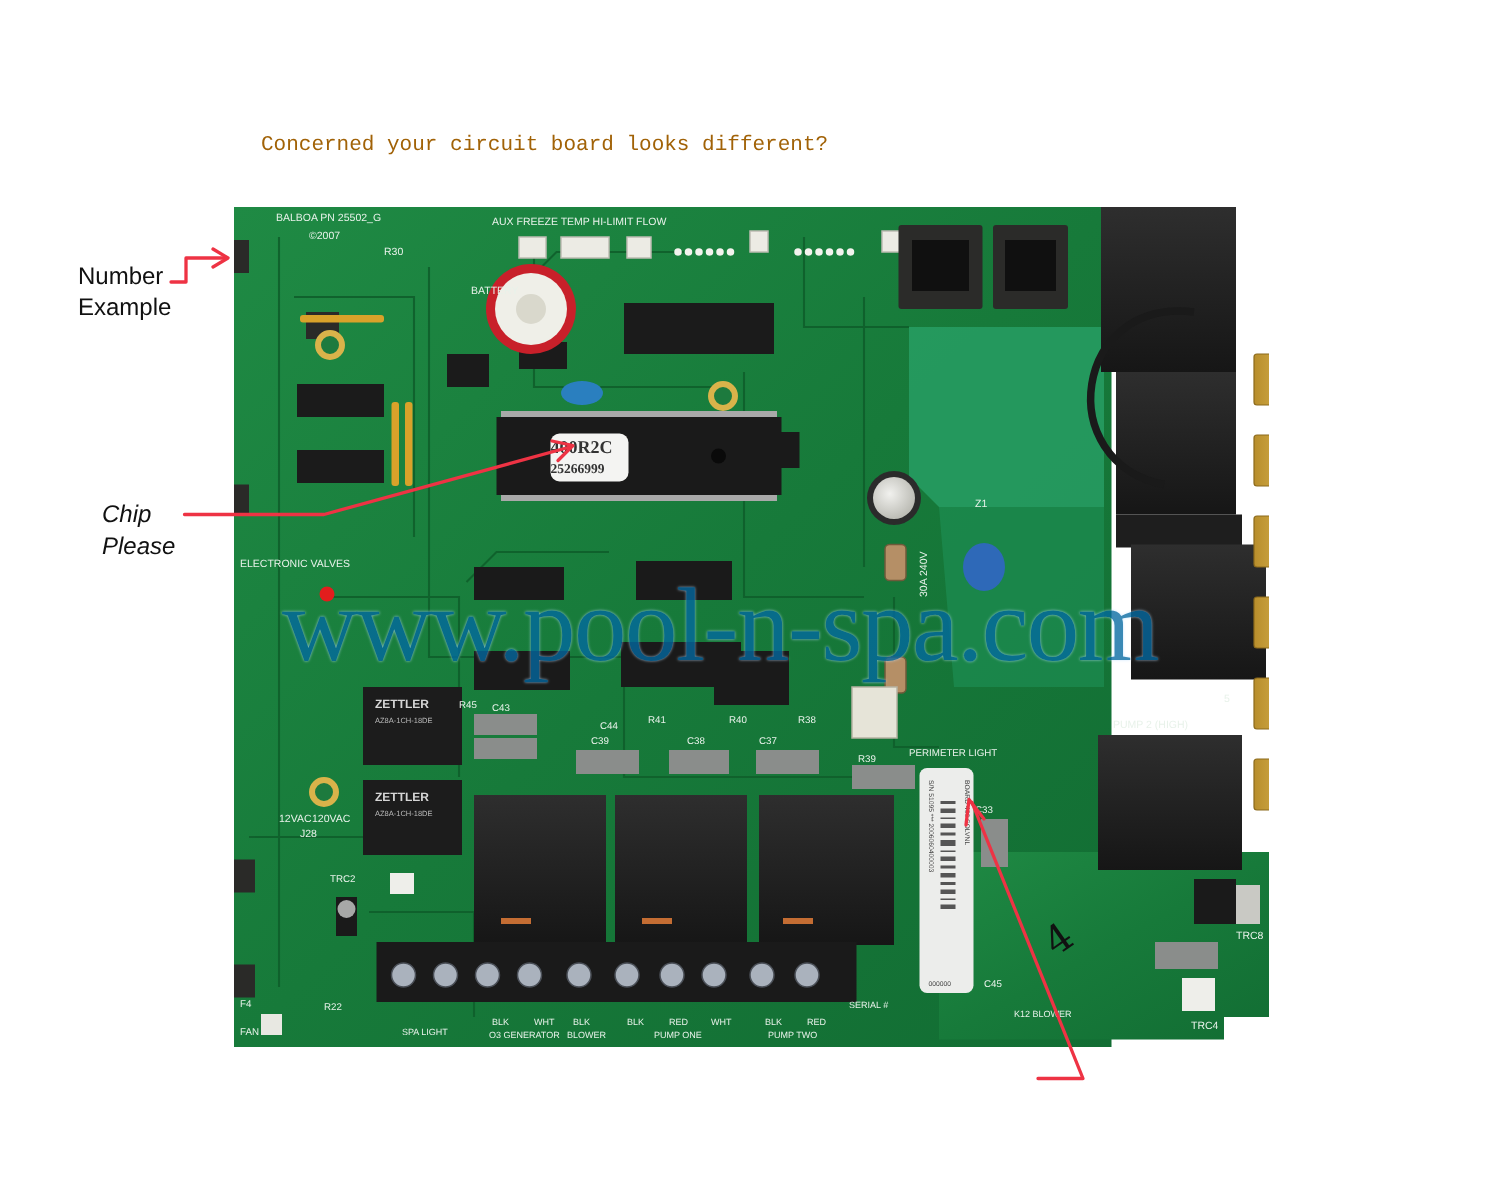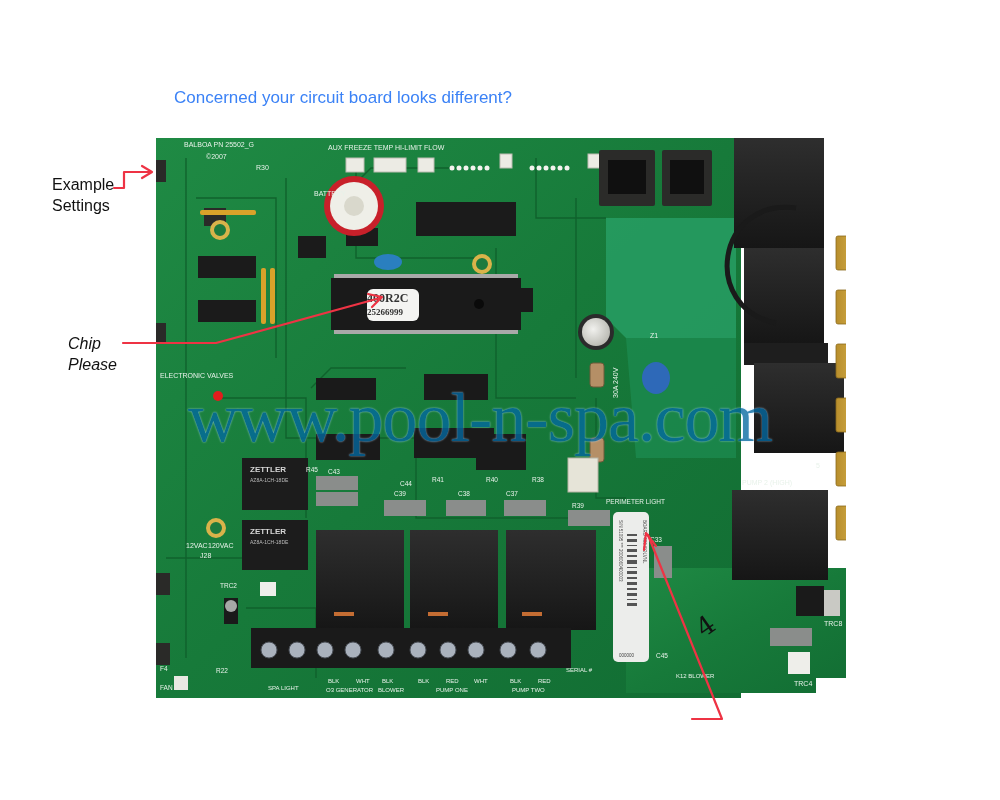--- a/index.html
+++ b/index.html
@@ -1,18 +1,18 @@
 <!DOCTYPE html>
 <html><head>
 <meta charset="utf-8">
 <style>
   html,body{margin:0;padding:0;background:#ffffff;}
   body{width:1000px;height:800px;position:relative;overflow:hidden;font-family:"Liberation Sans",sans-serif;}
   .abs{position:absolute;}
-  .caption{position:absolute;font-size:17px;line-height:21px;color:#3b82f6;font-family:Liberation Sans, sans-serif;}
+  .caption{position:absolute;font-size:14px;line-height:21px;color:#a16207;font-family:Liberation Mono, monospace;}
   .note{position:absolute;font-size:16px;line-height:21px;color:#111;font-family:"Liberation Sans",sans-serif;}
   .board{position:absolute;left:156px;top:138px;width:690px;height:560px;}
   .silk{fill:#e8f2ea;font-family:"Liberation Sans",sans-serif;font-size:7px;}
   .watermark{position:absolute;left:188px;top:383px;font-family:"Liberation Serif",serif;font-size:70px;line-height:70px;color:#0369a1;opacity:0.78;letter-spacing:-1px;white-space:nowrap;text-shadow:0 0 2px #bfe0ff;}
   .chip-label{position:absolute;left:367px;top:289px;width:52px;height:32px;background:#f4f4f2;border-radius:6px;font-family:"Liberation Serif",serif;font-weight:bold;color:#333;}
   .chip-label .l1{font-size:12px;line-height:15px;margin-top:2px;}
   .chip-label .l2{font-size:9px;line-height:12px;}
   .serial-sticker{position:absolute;left:613px;top:512px;width:36px;height:150px;background:#ecedeb;border-radius:5px;}
 </style>
 </head>
@@ -340,21 +340,21 @@
 
     <path d="M123 343 H216 L380 298"></path>
     <path d="M368 294 L382 297 L372 307"></path>
 
     <path d="M692 719 H722 L648 535"></path>
     <path d="M644 550 L646 533 L656 546"></path>
   </g>
 </svg>
 
 <div class="note" style="left:52px;top:174px;">
+  <div>Number</div>
   <div>Example</div>
-  <div>Settings</div>
 </div>
 <div class="note" style="left:68px;top:333px;font-style:italic;">
   <div>Chip</div>
   <div>Please</div>
 </div>
 <div class="note" style="left:490px;top:710px;">
 </div>
 
 </body></html>

